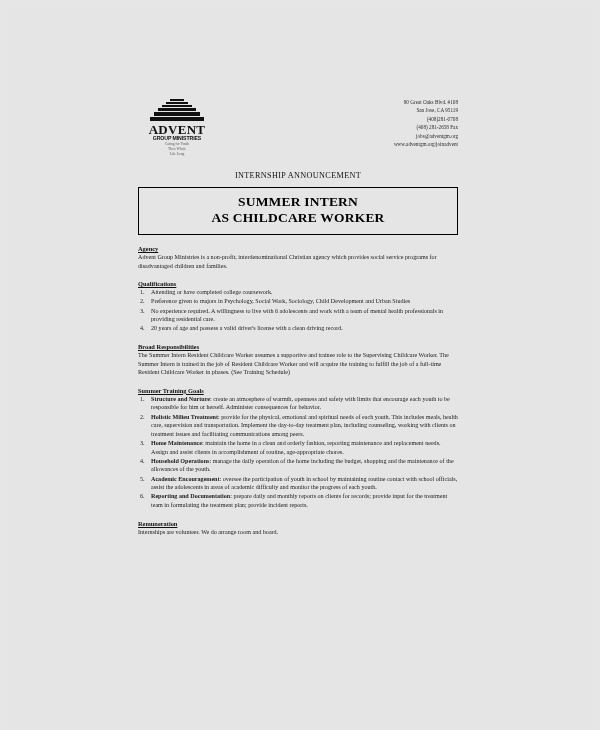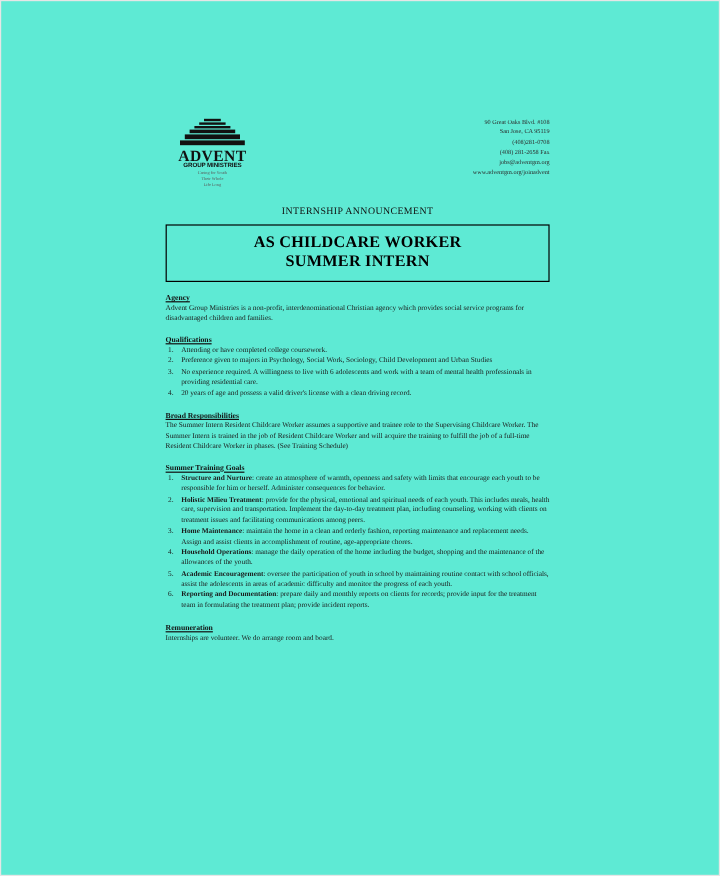--- a/index.html
+++ b/index.html
@@ -15,21 +15,21 @@
     overflow: hidden;
     position: relative;
   }
   .page-frame {
     position: absolute;
     left: 0; top: 0;
     width: 600px;
     height: 730px;
     box-sizing: border-box;
     border: 1px solid #e6e6e6;
-    background: #5eead4;
+    background: #e5e5e5;
   }
   .doc {
     position: absolute;
     left: 137px;
     top: 96px;
     width: 320px;
   }
 
   
   .letterhead {
@@ -190,22 +190,22 @@
         <div>(408)281-0708</div>
         <div>(408) 281-2658 Fax</div>
         <div>jobs@adventgm.org</div>
         <div>www.adventgm.org/joinadvent</div>
       </div>
     </div>
 
     <div class="announce">INTERNSHIP ANNOUNCEMENT</div>
 
     <div class="title-box">
+      <div class="line">SUMMER INTERN</div>
       <div class="line">AS CHILDCARE WORKER</div>
-      <div class="line">SUMMER INTERN</div>
     </div>
 
     <div class="section">
       <div class="sec-head">Agency</div>
       <div class="para">Advent Group Ministries is a non-profit, interdenominational Christian agency which provides social service programs for disadvantaged children and families.</div>
     </div>
 
     <div class="section">
       <div class="sec-head">Qualifications</div>
       <ol class="num">

